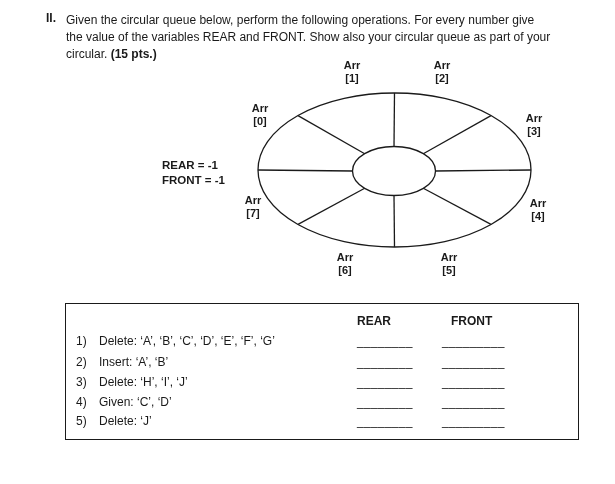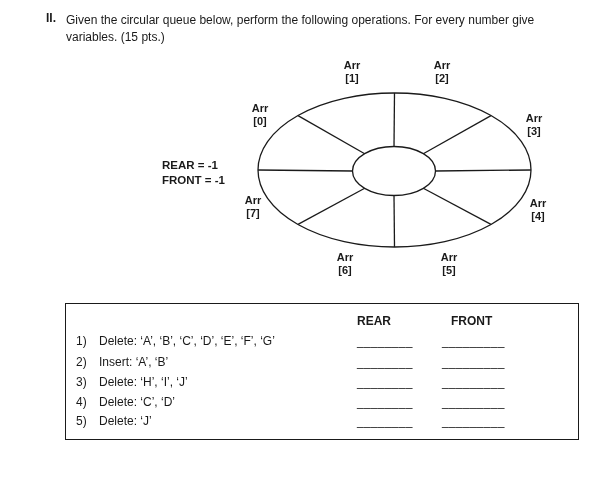--- a/index.html
+++ b/index.html
@@ -4,21 +4,21 @@
 <style>
   html,body{margin:0;padding:0;background:#ffffff;}
   .page{
     position:relative;width:615px;height:484px;background:#ffffff;
     font-family:"Liberation Sans",sans-serif;color:#1a1a1a;overflow:hidden;
   }
   
   .question-header{position:absolute;top:10px;left:0;width:615px;}
   .qnum{position:absolute;left:18px;top:0;font-weight:bold;font-size:12px;line-height:17px;padding-left:28px;}
   .qtext{position:absolute;left:66px;top:2px;width:540px;font-size:12px;line-height:17px;}
-  .qtext .pts{font-weight:normal;}
+  .qtext .pts{font-weight:bold;}
   
   .diagram-svg{position:absolute;left:0;top:0;width:615px;height:300px;}
   .diagram-svg ellipse,.diagram-svg line{fill:none;stroke:#1a1a1a;stroke-width:1.3;}
   .slot-label{font-family:"Liberation Sans",sans-serif;font-size:11px;font-weight:bold;fill:#1a1a1a;}
   .state-label{font-family:"Liberation Sans",sans-serif;font-size:11.5px;font-weight:bold;fill:#1a1a1a;}
   
   .answer-table{
     position:absolute;left:65px;top:303px;width:514px;height:137px;
     border:1.5px solid #1a1a1a;box-sizing:border-box;
   }
@@ -33,21 +33,22 @@
 </style>
 </head>
 <body>
 
 <div class="page">
 
   <div class="question-header">
     <span class="qnum">II.</span>
     <div class="qtext">
       <div>Given the circular queue below, perform the following operations. For every number give</div>
-      <div><span>variables. </span><span class="pts">(15 pts.)</span></div>
+      <div>the value of the variables REAR and FRONT. Show also your circular queue as part of your</div>
+      <div><span>circular. </span><span class="pts">(15 pts.)</span></div>
     </div>
   </div>
 
   <svg class="diagram-svg" viewBox="0 0 615 300">
     <ellipse cx="394.5" cy="170" rx="136.5" ry="77"></ellipse>
     <ellipse cx="394" cy="171" rx="41.5" ry="24.5"></ellipse>
 
     <line x1="531" y1="170" x2="435.5" y2="171"></line>
     <line x1="491" y1="224.4" x2="423.3" y2="188.3"></line>
     <line x1="394.5" y1="247" x2="394" y2="195.5"></line>
@@ -98,21 +99,21 @@
       <span class="num">2)</span><span class="op">Insert: ‘A’, ‘B’</span>
       <span class="blank blank-rear">________</span>
       <span class="blank blank-front">_________</span>
     </div>
     <div class="trow" style="top:71px">
       <span class="num">3)</span><span class="op">Delete: ‘H’, ‘I’, ‘J’</span>
       <span class="blank blank-rear">________</span>
       <span class="blank blank-front">_________</span>
     </div>
     <div class="trow" style="top:91px">
-      <span class="num">4)</span><span class="op">Delete: ‘C’, ‘D’</span>
+      <span class="num">4)</span><span class="op">Given: ‘C’, ‘D’</span>
       <span class="blank blank-rear">________</span>
       <span class="blank blank-front">_________</span>
     </div>
     <div class="trow" style="top:110px">
       <span class="num">5)</span><span class="op">Delete: ‘J’</span>
       <span class="blank blank-rear">________</span>
       <span class="blank blank-front">_________</span>
     </div>
   </div>
 

